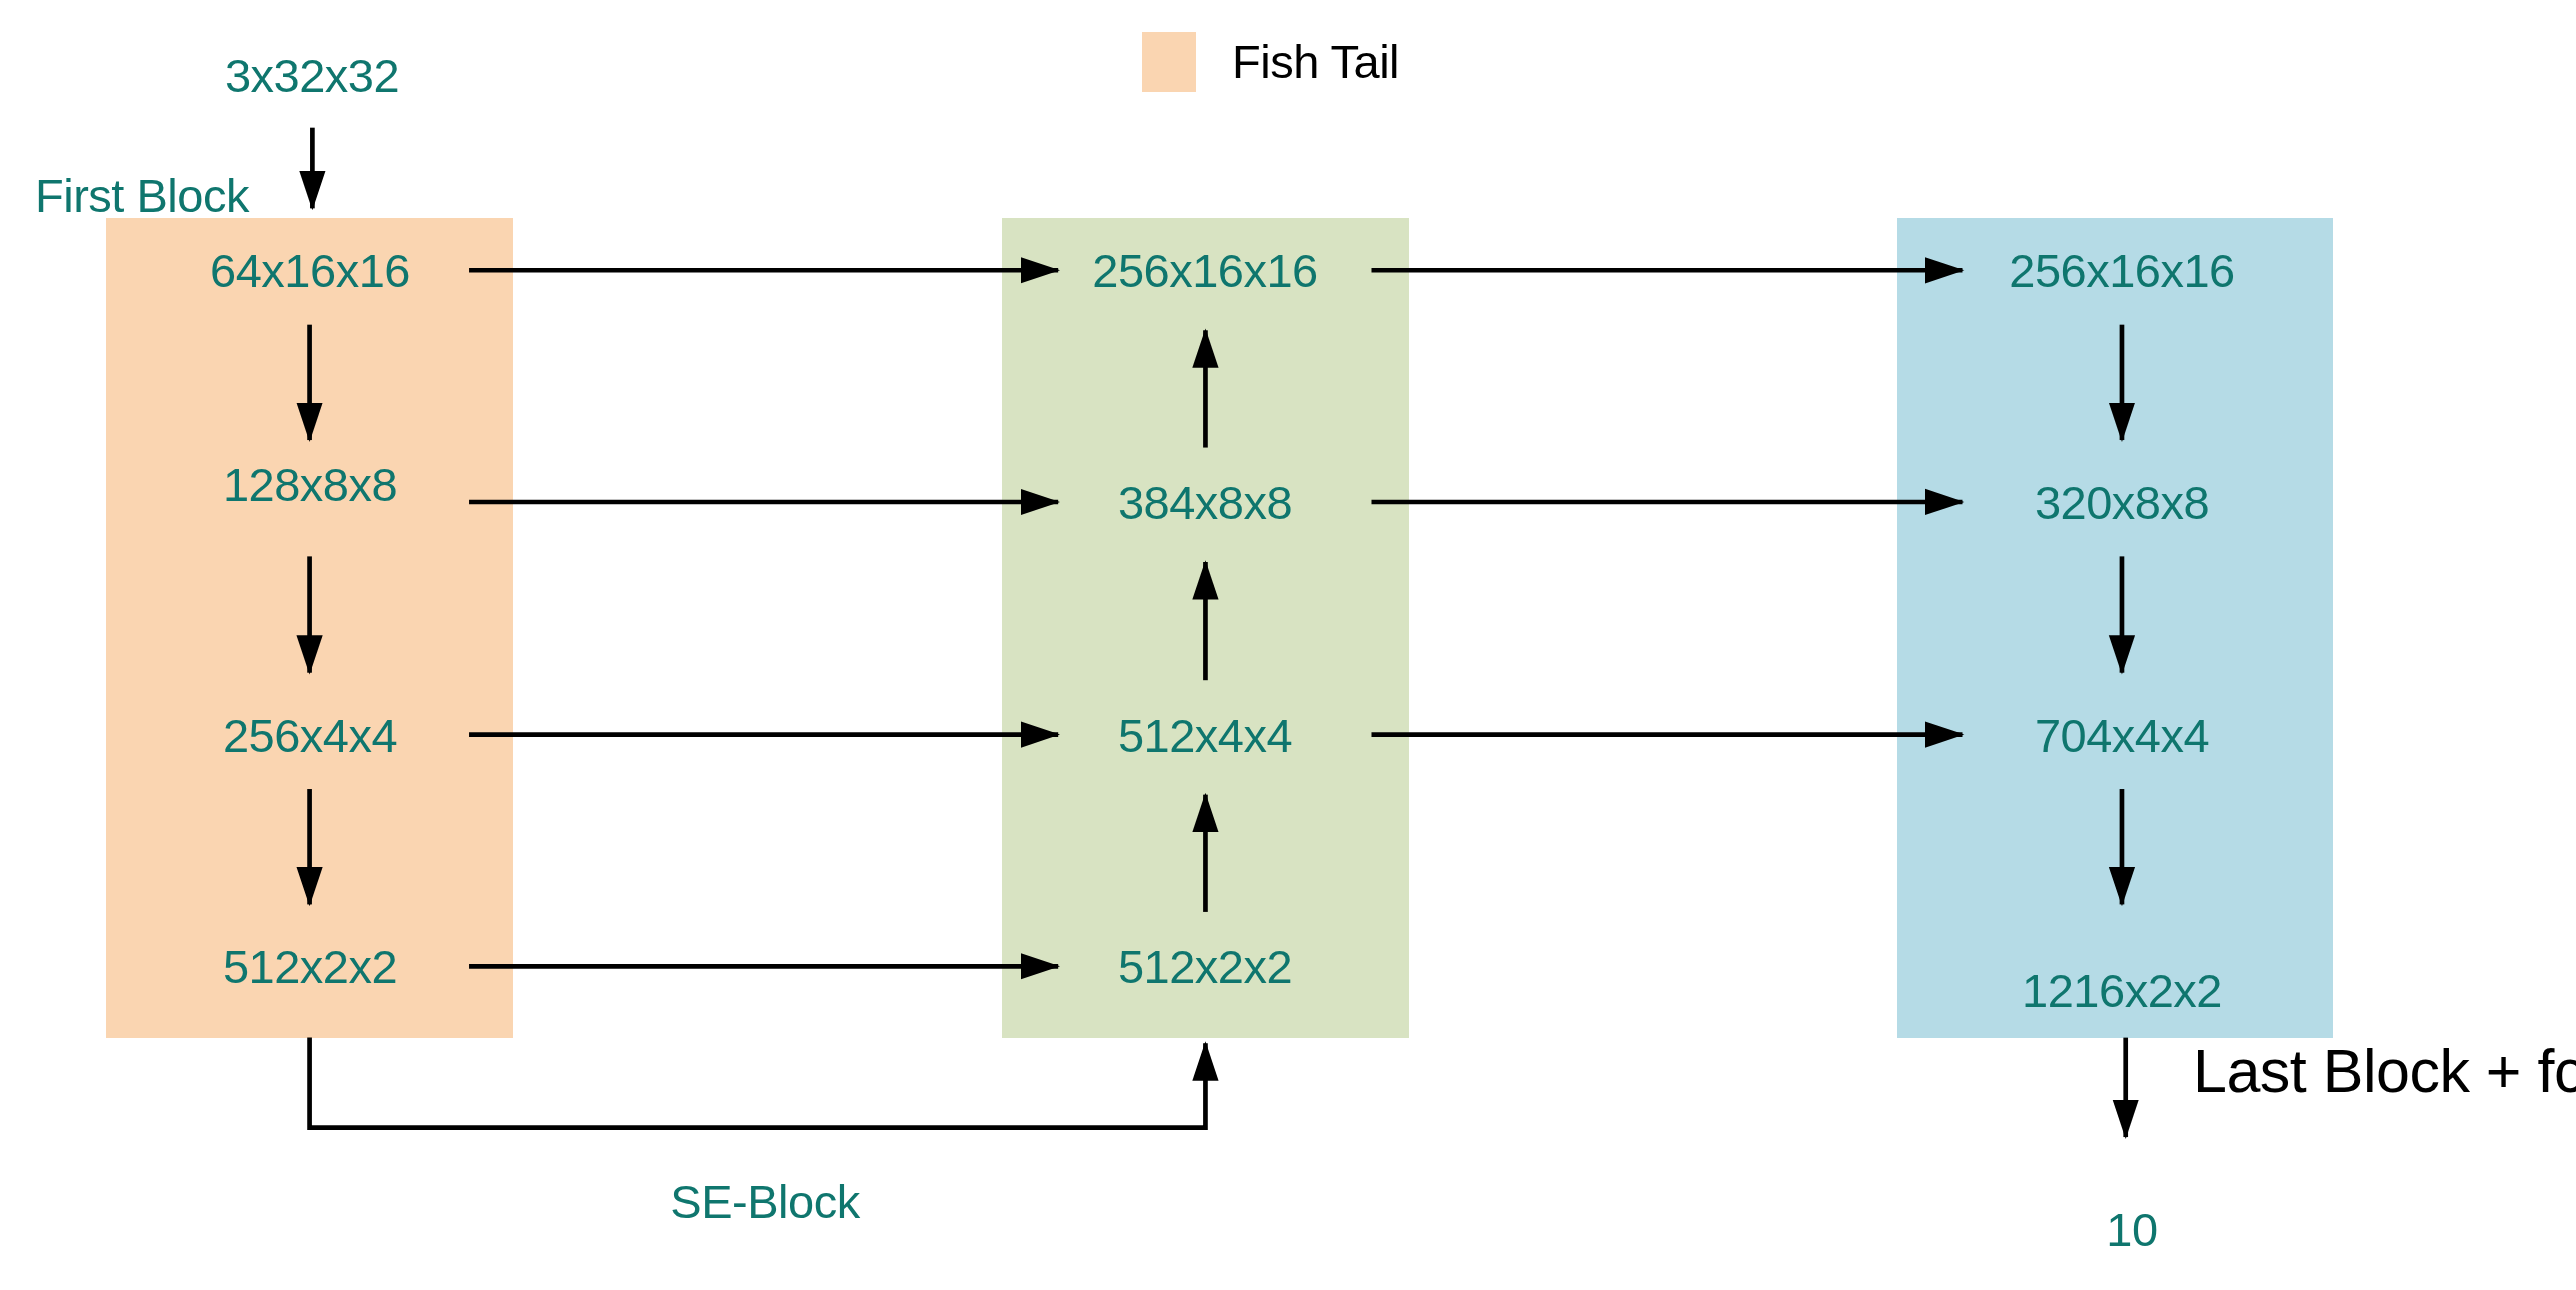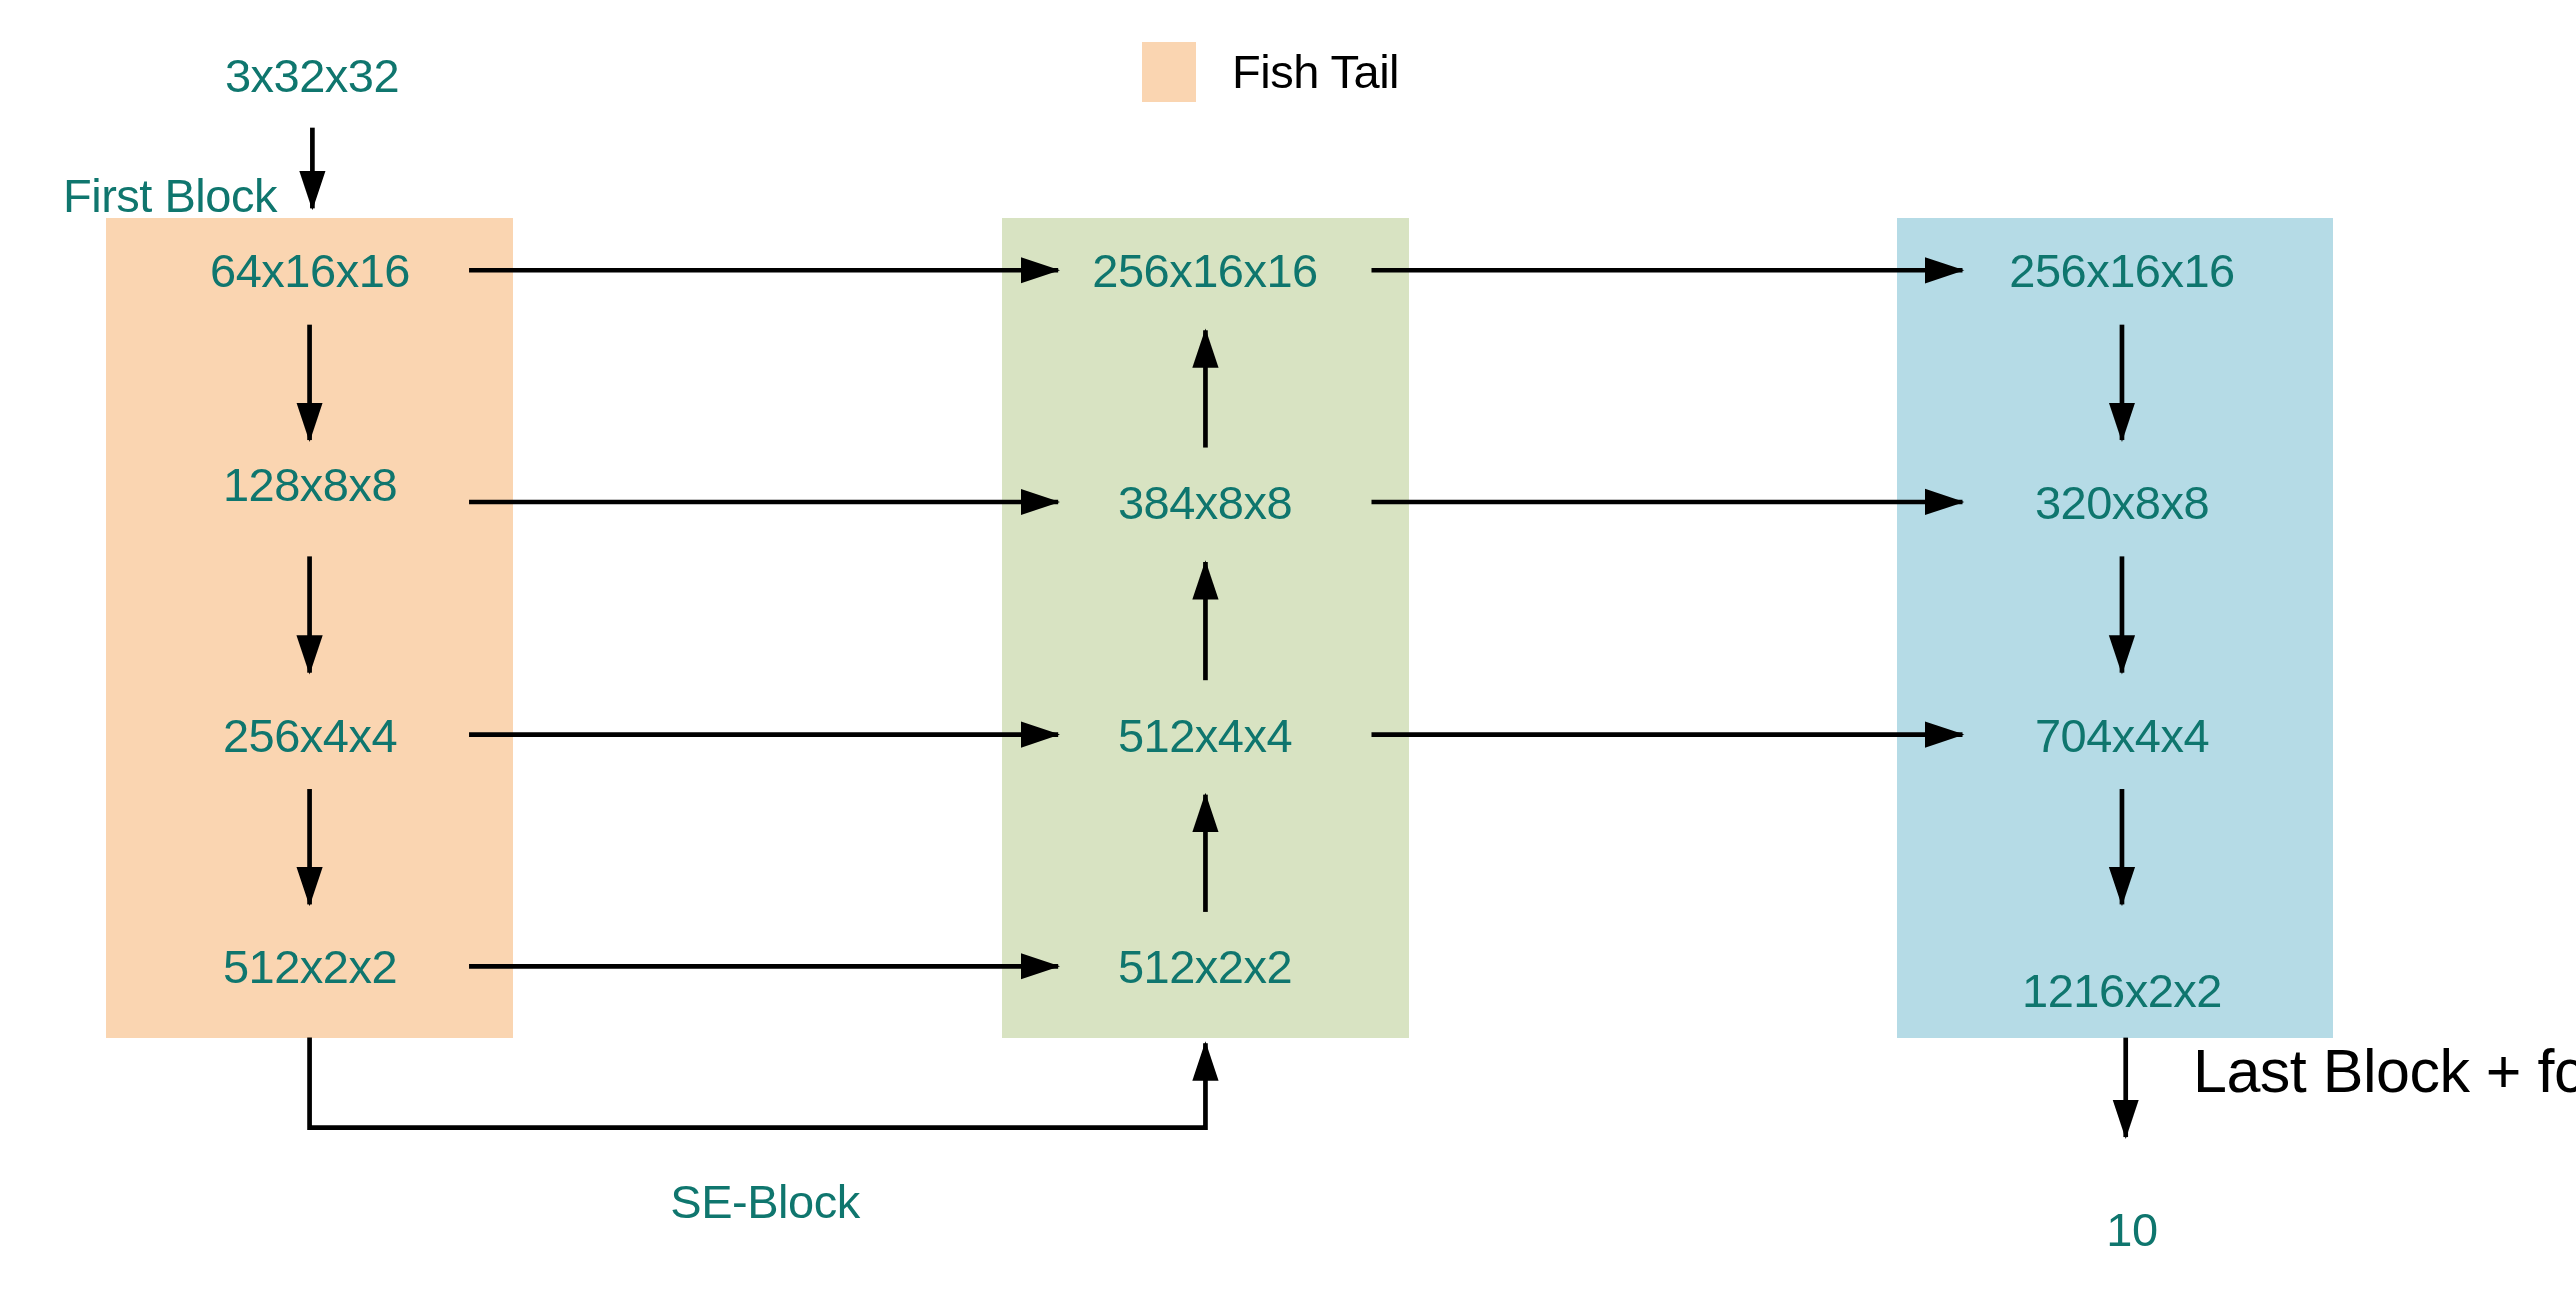--- a/index.html
+++ b/index.html
@@ -54,21 +54,21 @@
     position: absolute;
     transform: translateY(-50%);
     font-size: 61px;
     letter-spacing: -0.5px;
     white-space: nowrap;
     line-height: 1;
   }
 
   .legend-item {
     position: absolute;
-    top: 42px;
+    top: 32px;
     height: 60px;
     display: flex;
     align-items: flex-end;
     gap: 36px;
   }
   .legend-item .swatch {
     width: 54px;
     height: 60px;
     display: inline-block;
     flex: 0 0 auto;
@@ -133,21 +133,21 @@
   <div class="node" style="left:1205px; top:502px">384x8x8</div>
   <div class="node" style="left:1205px; top:735px">512x4x4</div>
   <div class="node" style="left:1205px; top:966px">512x2x2</div>
 
   <div class="node" style="left:2122px; top:270px">256x16x16</div>
   <div class="node" style="left:2122px; top:502px">320x8x8</div>
   <div class="node" style="left:2122px; top:735px">704x4x4</div>
   <div class="node" style="left:2122px; top:990px">1216x2x2</div>
 
   <div class="lbl" style="left:312px; top:75px">3x32x32</div>
-  <div class="lbl" style="left:170px; top:195px">First Block</div>
+  <div class="lbl" style="left:142px; top:195px">First Block</div>
   <div class="lbl" style="left:765px; top:1201px">SE-Block</div>
   <div class="lbl-left" style="left:2193px; top:1071px">Last Block + fc</div>
   <div class="lbl" style="left:2132px; top:1229px">10</div>
 
   <div class="legend-item" style="left:1142px">
     <span class="swatch" style="background-color: rgb(250, 213, 177);"></span>
     <span class="legend-label">Fish Tail</span>
   </div>
 
 </div>

